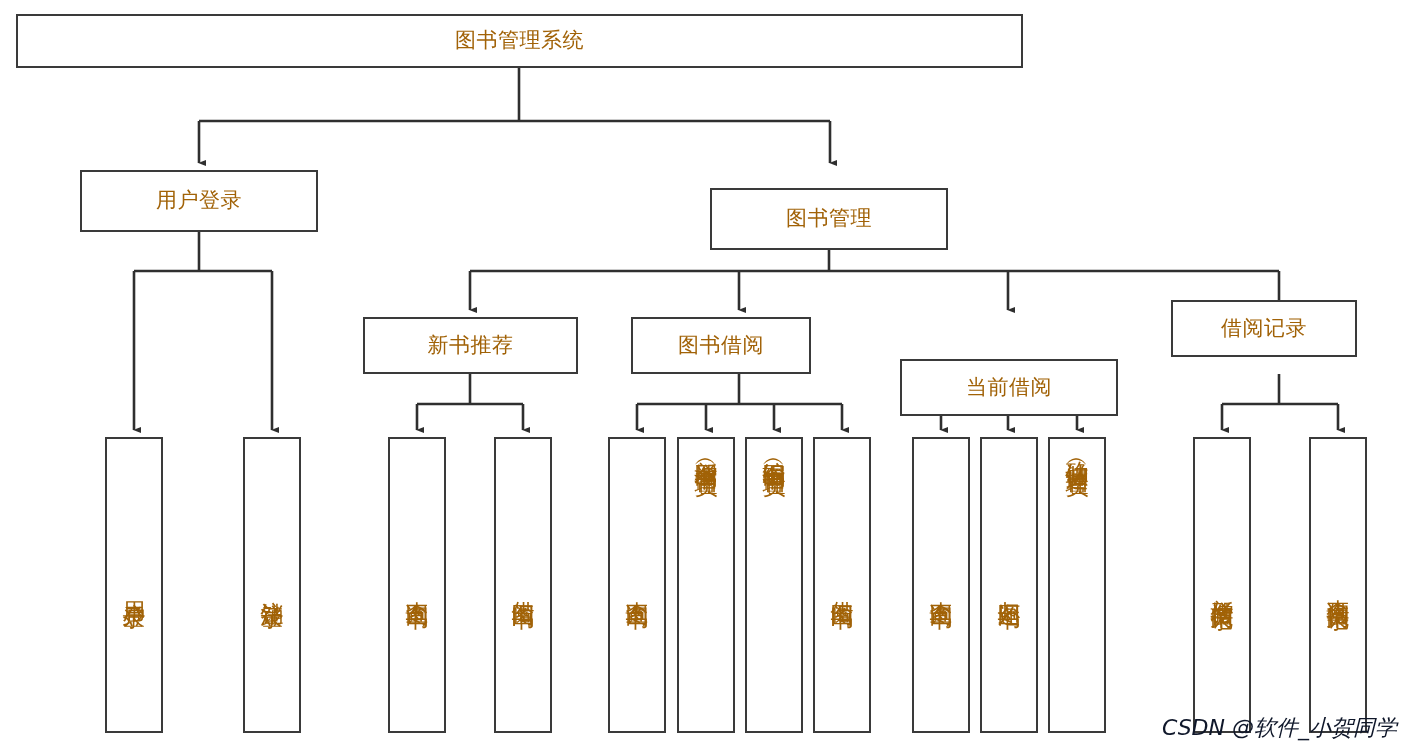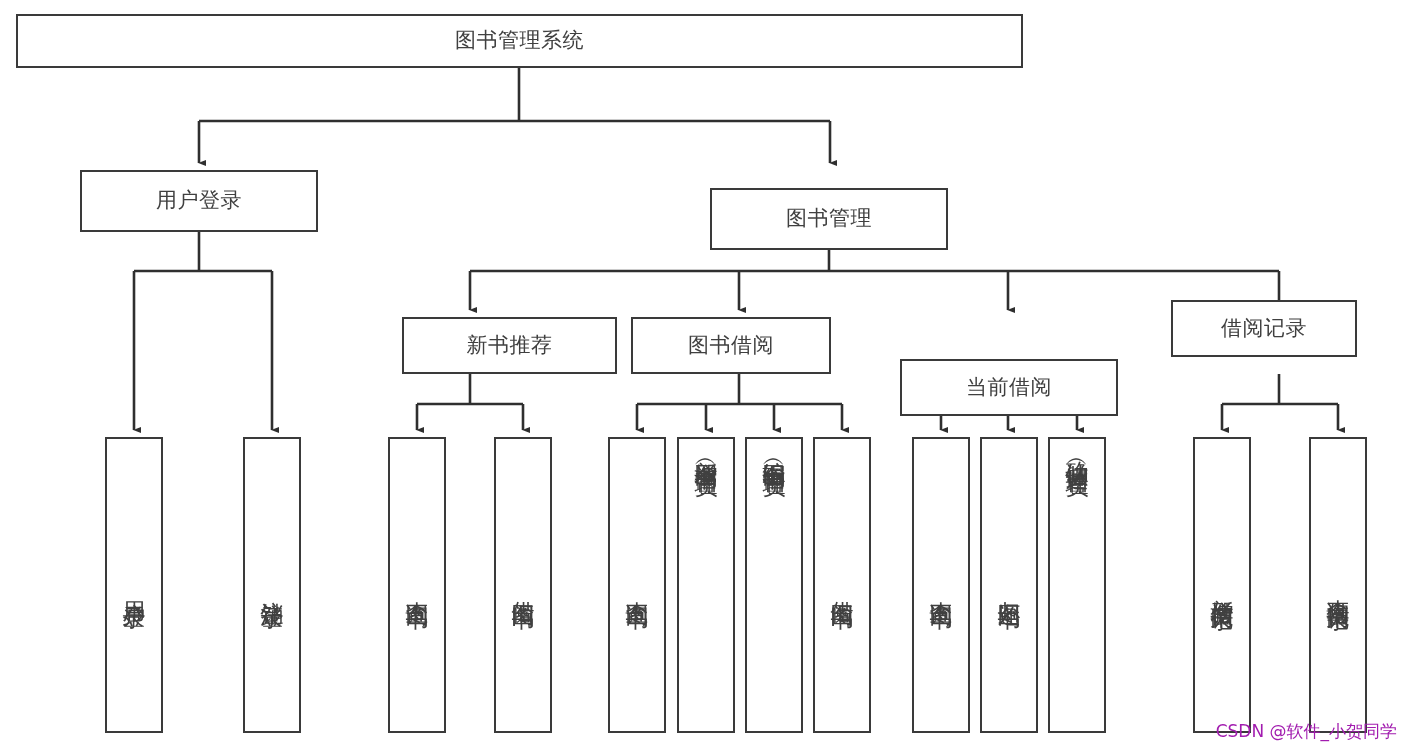--- a/index.html
+++ b/index.html
@@ -26,21 +26,21 @@
     pointer-events: none;
   }
   .node {
     position: absolute;
     box-sizing: border-box;
     border: 2px solid #3a3a3a;
     background: #ffffff;
     display: flex;
     align-items: center;
     justify-content: center;
-    color: #404040;
+    color: #a16207;
   }
   .node .label {
     display: block;
     text-align: center;
     line-height: 1.04;
     letter-spacing: 0.5px;
   }
   .node.horizontal .label {
     font-size: 21px;
     writing-mode: horizontal-tb;
@@ -57,24 +57,25 @@
     letter-spacing: 2px;
     white-space: nowrap;
   }
   .node.vertical.mid .label {
     align-self: center;
   }
   #watermark {
     position: absolute;
     right: 8px;
     bottom: 4px;
-    font-size: 17px;
-    color: #a21caf;
+    font-size: 22px;
+    color: #0f172a;
     white-space: nowrap;
     font-family: "DejaVu Sans", "Liberation Sans", sans-serif;
+    font-style: italic;
   }
 </style>
 </head>
 <body>
 
 <div id="canvas">
 
   <svg id="edges" viewBox="0 0 1405 747">
     <defs>
       <marker id="arrow" markerWidth="10" markerHeight="10" refX="3" refY="7.2" orient="auto" markerUnits="userSpaceOnUse">
@@ -132,24 +133,24 @@
     <span class="label">图书管理系统</span>
   </div>
 
   <div class="node horizontal" style="left:80px; top:170px; width:238px; height:62px;">
     <span class="label">用户登录</span>
   </div>
   <div class="node horizontal" style="left:710px; top:188px; width:238px; height:62px;">
     <span class="label">图书管理</span>
   </div>
 
-  <div class="node horizontal" style="left:363px; top:317px; width:215px; height:57px;margin-left:39px;">
+  <div class="node horizontal" style="left:363px; top:317px; width:215px; height:57px;">
     <span class="label">新书推荐</span>
   </div>
-  <div class="node horizontal" style="left:631px; top:317px; width:200px; height:57px;">
+  <div class="node horizontal" style="left:631px; top:317px; width:180px; height:57px;">
     <span class="label">图书借阅</span>
   </div>
   <div class="node horizontal" style="left:900px; top:317px; width:218px; height:57px;margin-top:42px;">
     <span class="label">当前借阅</span>
   </div>
   <div class="node horizontal" style="left:1171px; top:300px; width:186px; height:57px;">
     <span class="label">借阅记录</span>
   </div>
 
   <div class="node vertical mid" style="left:105px; top:437px; width:58px; height:296px;">

